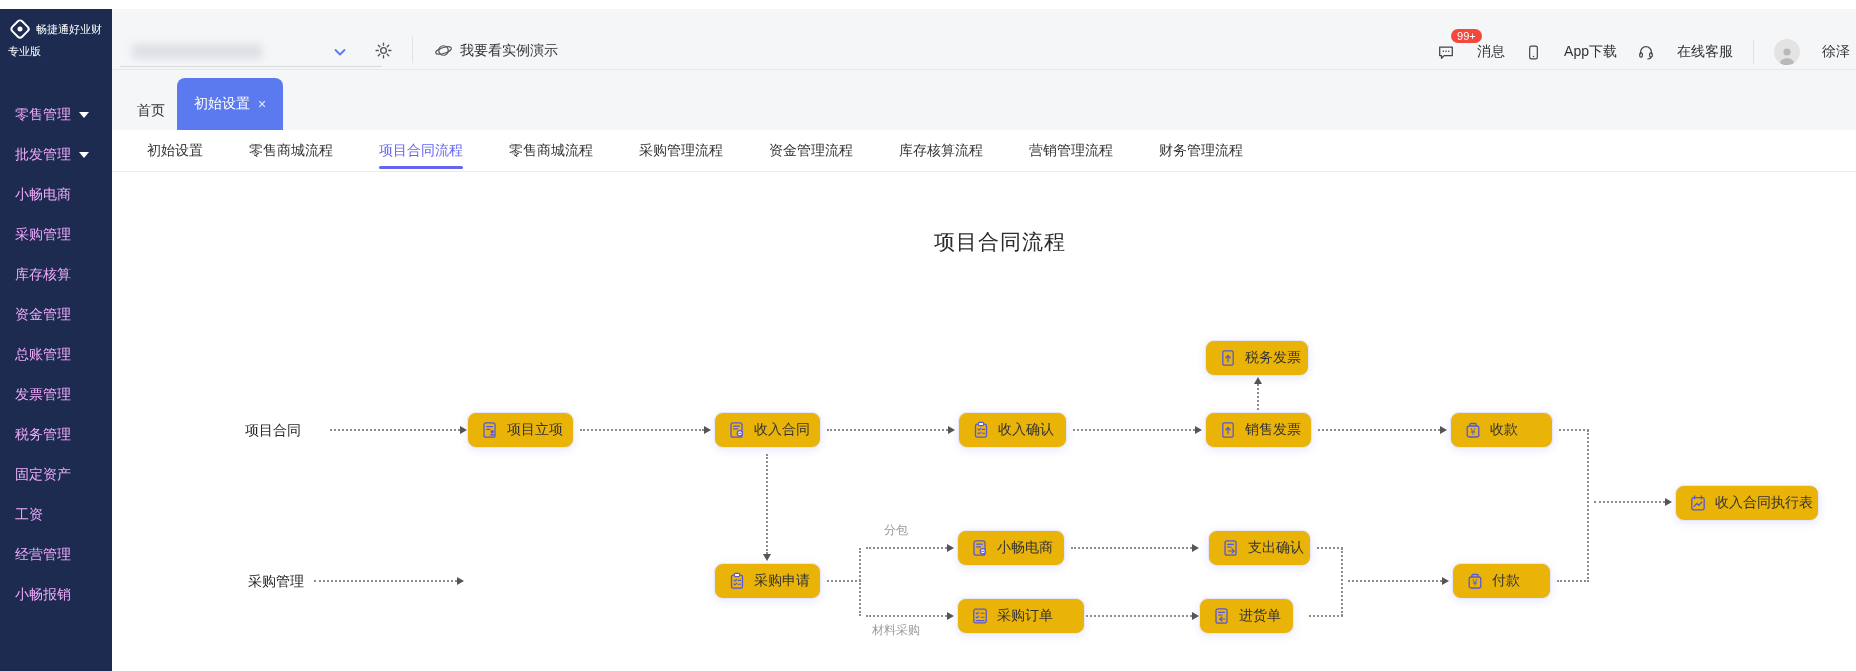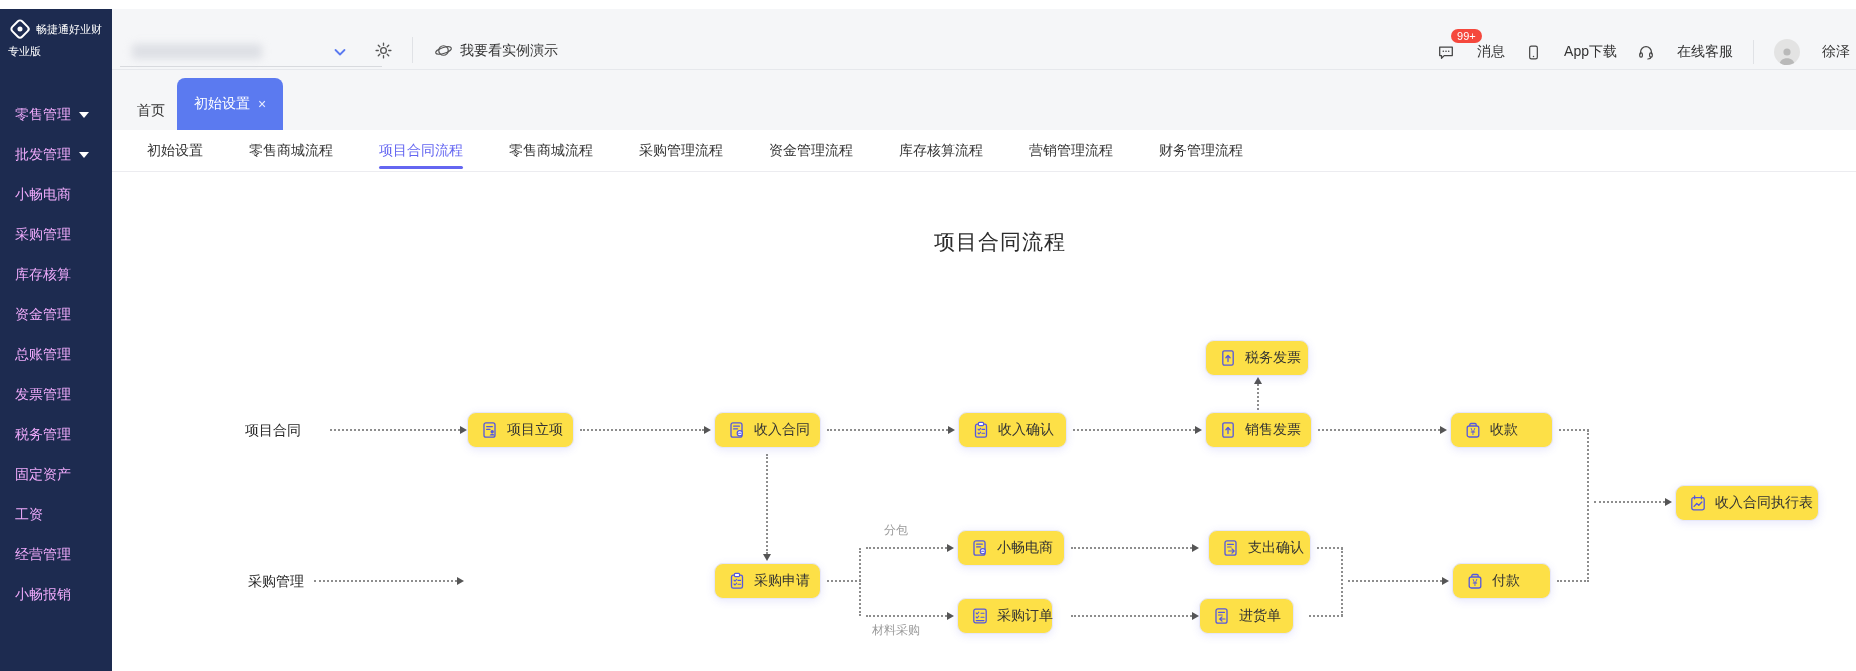--- a/index.html
+++ b/index.html
@@ -66,21 +66,21 @@
     border-radius:2px; background:#6466f1; }
   .nav-right { position:absolute; right:4px; top:0; height:42px; display:flex; align-items:center;
     gap:10px; font-size:13.5px; color:#333; }
   .nav-right .piece { display:flex; align-items:center; gap:5px; cursor:pointer; }
   .nav-sep { color:#d5d5d5; }
 
   
   .content { position:absolute; left:112px; top:172px; width:1744px; height:499px; background:#fff; }
   .fc-title { position:absolute; left:822px; top:56px; font-size:21px; color:#2b2b2b; font-weight:500;
     letter-spacing:1px; }
-  .node { position:absolute; height:36px; background:#fde047; border:1px solid #e6e7f9; border-radius:9px;
+  .node { position:absolute; height:36px; background:#eab308; border:1px solid #e6e7f9; border-radius:9px;
     box-shadow:0 2px 8px rgba(90,95,230,.14); display:flex; align-items:center; padding-left:13px;
     gap:8px; cursor:pointer; }
   .node .nlabel { font-size:14px; color:#333; white-space:nowrap; }
   .node .nicon { width:18px; height:18px; flex:0 0 auto; }
   .rowlabel { position:absolute; font-size:14px; color:#262626; white-space:nowrap; }
   .branchlabel { position:absolute; font-size:12px; color:#9a9a9a; white-space:nowrap; }
   .edge-h { position:absolute; height:0; border-top:2px dotted #8d8d8d; }
   .edge-v { position:absolute; width:0; border-left:2px dotted #8d8d8d; }
   .arr { position:absolute; width:0; height:0; }
   .arr.right { border-left:7px solid #555; border-top:4.5px solid transparent; border-bottom:4.5px solid transparent; }
@@ -363,21 +363,21 @@
         <div class="node" style="left: 1340px; top: 391px; width: 99px;">
           <span class="nicon">
             <svg class="ico" width="18" height="18" viewBox="0 0 18 18">
               <rect x="3.2" y="5" width="11.6" height="11" rx="2" fill="none" stroke="#5457e0" stroke-width="1.3"></rect>
               <path d="M5.8 5V3.7a1.2 1.2 0 0 1 1.2-1.2h4a1.2 1.2 0 0 1 1.2 1.2V5" fill="none" stroke="#5457e0" stroke-width="1.3"></path>
               <text x="9" y="13.6" font-size="8.5" text-anchor="middle" fill="#5457e0" font-family="DejaVu Sans, sans-serif">¥</text>
             </svg>
           </span>
           <span class="nlabel">付款</span>
         </div>
-        <div class="node" style="left: 845px; top: 426px; width: 96px;">
+        <div class="node" style="left: 845px; top: 426px; width: 128px;">
           <span class="nicon">
             <svg class="ico" width="18" height="18" viewBox="0 0 18 18">
               <rect x="2.8" y="2.2" width="12.4" height="13.6" rx="1.8" fill="none" stroke="#5457e0" stroke-width="1.3"></rect>
               <path d="M5.2 6l1 1 1.6-1.8M10 6.2h3M5.2 10l1 1 1.6-1.8M10 10.2h3M5.2 13.6h7.8" fill="none" stroke="#5457e0" stroke-width="1.1" stroke-linecap="round" stroke-linejoin="round"></path>
             </svg>
           </span>
           <span class="nlabel">采购订单</span>
         </div>
         <div class="node" style="left: 1087px; top: 426px; width: 95px;">
           <span class="nicon">

